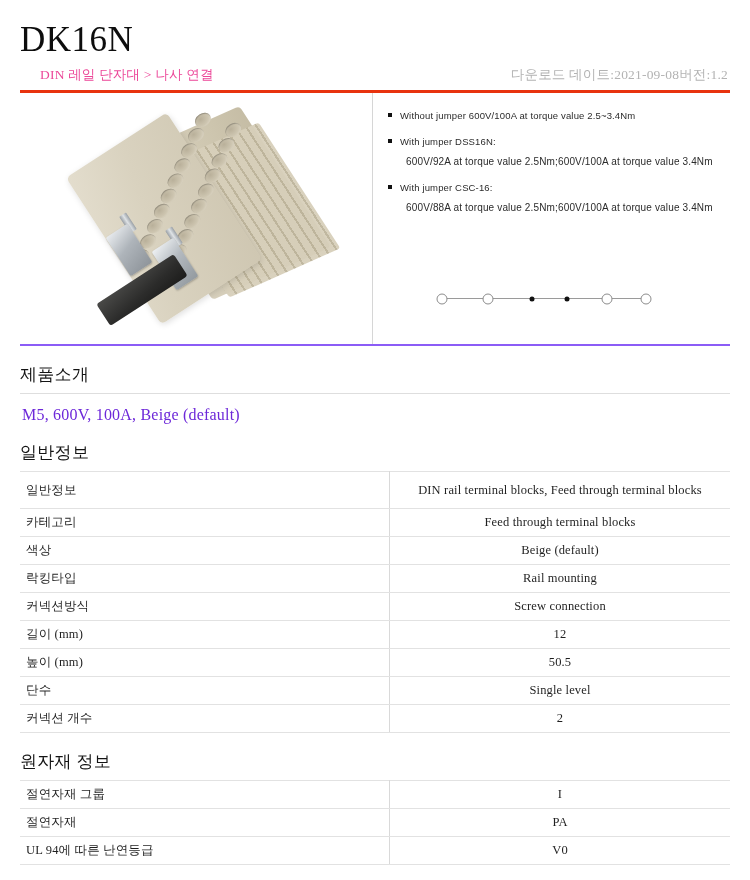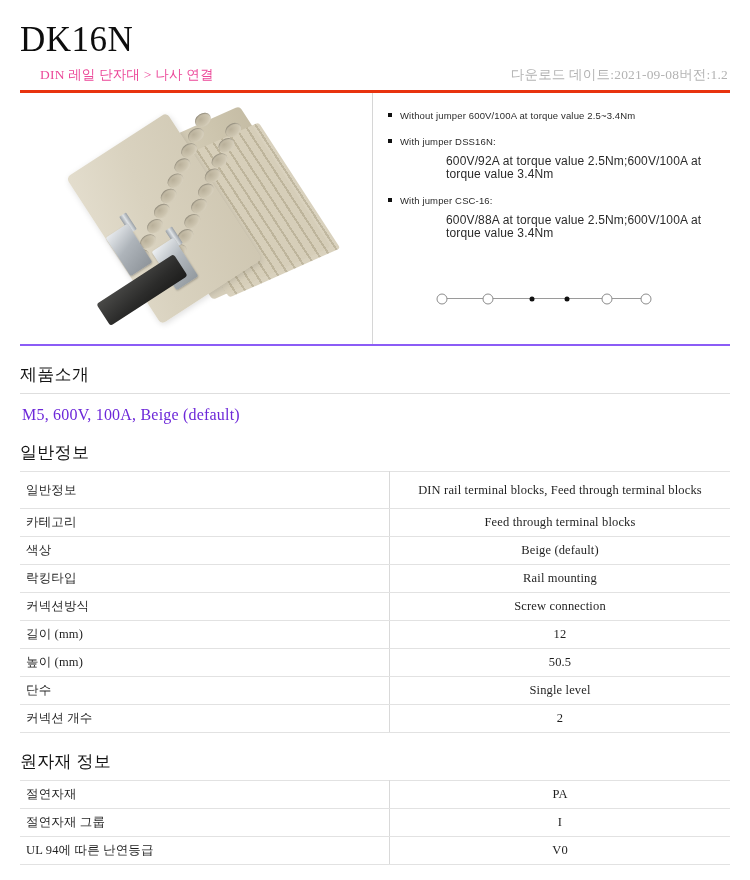--- a/index.html
+++ b/index.html
@@ -214,24 +214,23 @@
     left: 1px;
     top: 4px;
     width: 4px;
     height: 4px;
     background: #111;
   }
   .spec-sub {
     display: block;
     margin-top: 7px;
     padding-left: 6px;
-    font-size: 12px;
+    font-size: 10px;
     line-height: 13px;
     color: #2b2b2b;
-    margin-left: 40px;
   }
 
   
   .node-indicator {
     position: absolute;
     left: 60px;
     bottom: 35px;
     width: 220px;
     height: 20px;
   }
@@ -444,26 +443,26 @@
         </tr>
       </tbody>
     </table>
   </div>
 
   <div class="section">
     <h2 class="section-title">원자재 정보</h2>
     <table class="spec-table">
       <tbody>
         <tr>
+          <td class="cell-label">절연자재 그룹</td>
+          <td class="cell-value">I</td>
+        </tr>
+        <tr>
           <td class="cell-label">절연자재</td>
           <td class="cell-value">PA</td>
-        </tr>
-        <tr>
-          <td class="cell-label">절연자재 그룹</td>
-          <td class="cell-value">I</td>
         </tr>
         <tr>
           <td class="cell-label">UL 94에 따른 난연등급</td>
           <td class="cell-value">V0</td>
         </tr>
       </tbody>
     </table>
   </div>
 
 </div>

